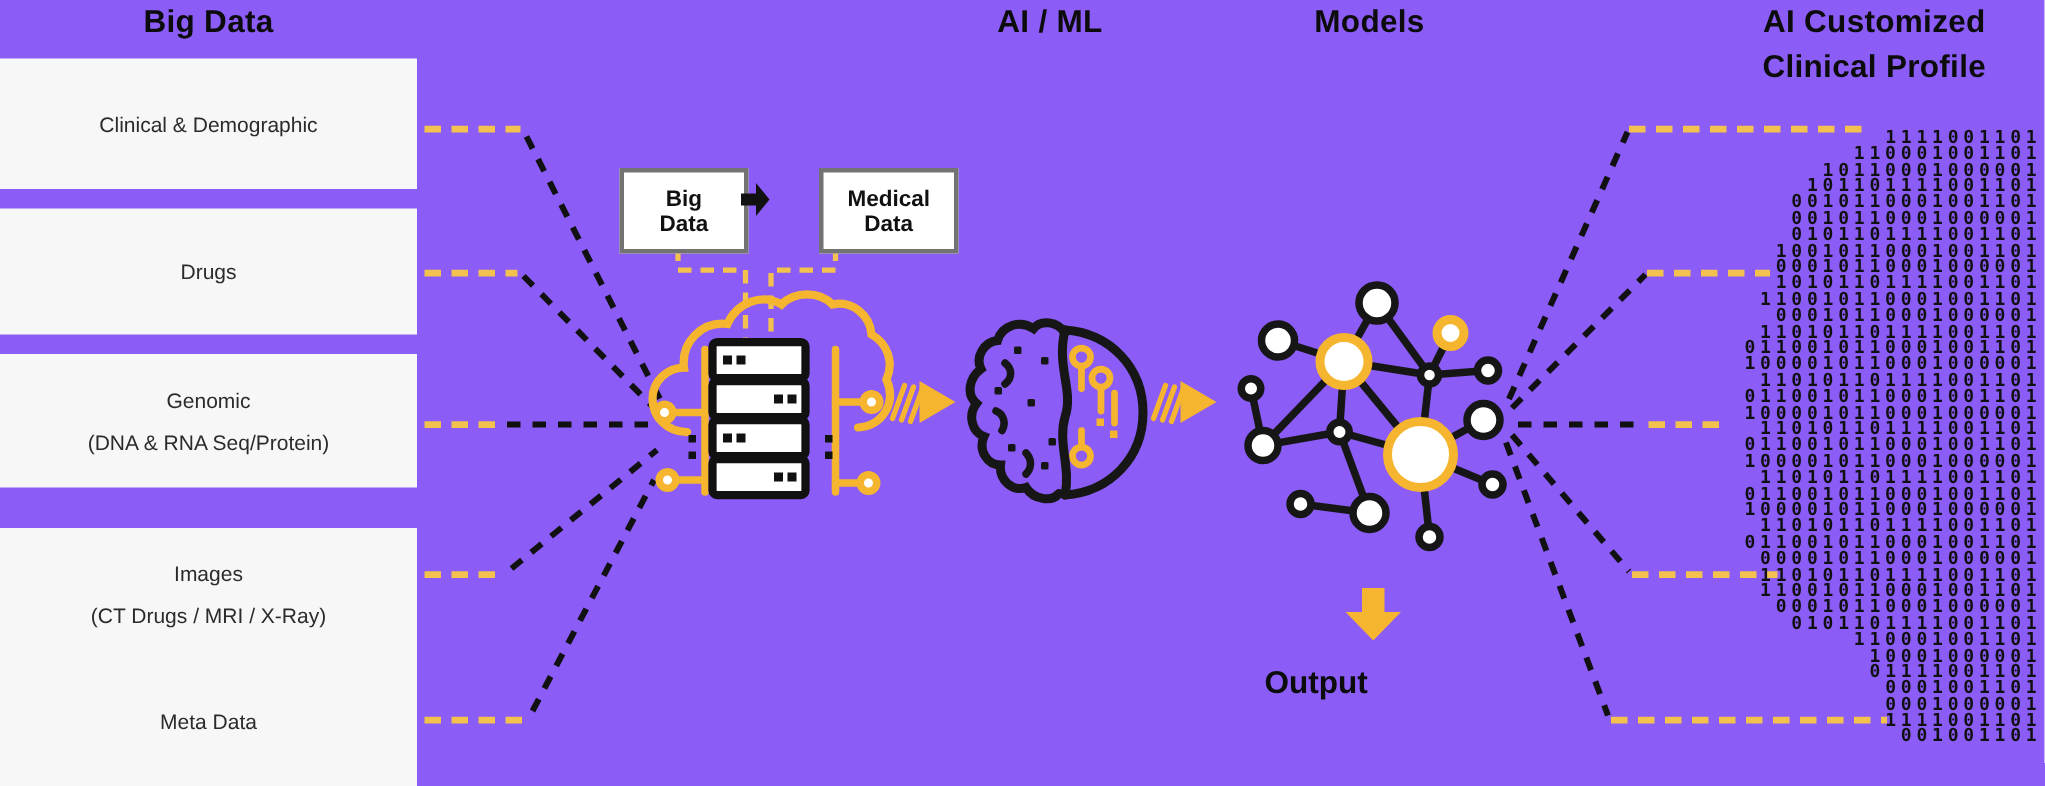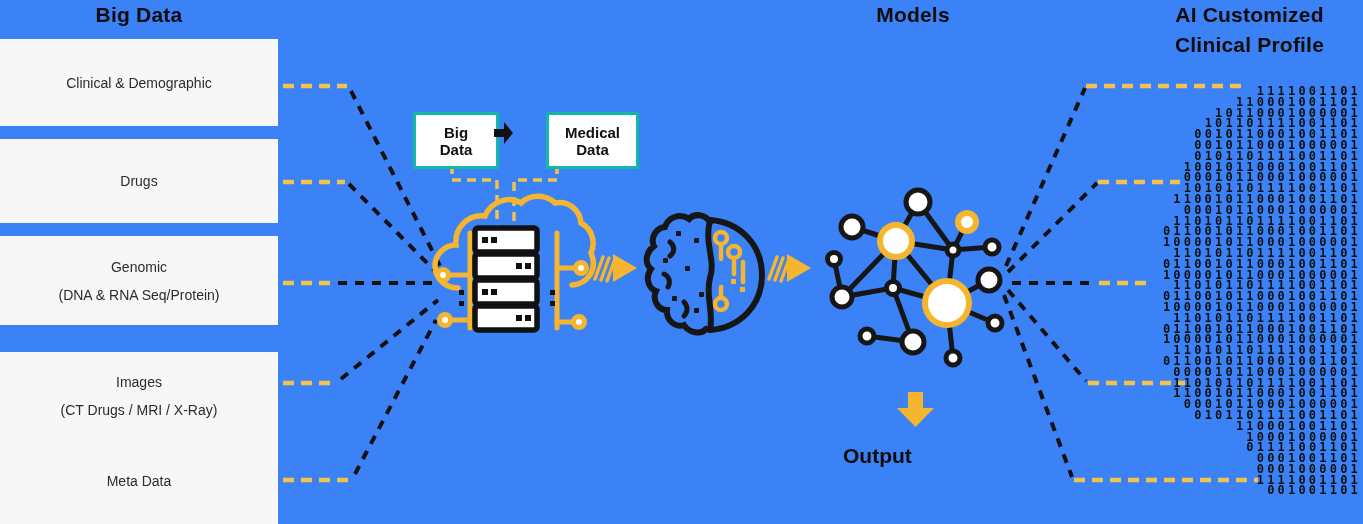--- a/index.html
+++ b/index.html
@@ -1,41 +1,42 @@
 <!DOCTYPE html>
 <html><head>
 <meta charset="utf-8">
 <style>
   html,body{margin:0;padding:0;background:#ffffff;}
-  .canvas{position:relative;width:1363px;height:524px;background:#3b82f6;overflow:hidden;
+  .canvas{position:relative;width:1363px;height:524px;background:#8b5cf6;overflow:hidden;
           font-family:"Liberation Sans",sans-serif;color:#111;}
   .hdr{position:absolute;top:0;text-align:center;font-weight:800;font-size:21px;
        line-height:30px;color:#0c0c0c;letter-spacing:.2px;}
   .item{position:absolute;left:0;width:278px;background:#f7f7f7;display:flex;
         flex-direction:column;align-items:center;justify-content:center;gap:14px;
         font-size:14px;color:#2b2b2b;}
   .item span:empty{display:none;}
-  .mini-box{position:absolute;border:3px solid #14b8a6;background:#fff;display:flex;
+  .mini-box{position:absolute;border:3px solid #737373;background:#fff;display:flex;
             flex-direction:column;align-items:center;justify-content:center;
             font-weight:800;font-size:15px;line-height:17px;color:#111;}
   .abs{position:absolute;}
   .binary{position:absolute;left:1128px;top:86px;width:230px;text-align:right;}
   .binary div{font-family:"DejaVu Sans Mono",monospace;font-weight:bold;font-size:12px;
               line-height:10.8px;letter-spacing:3.2px;margin-right:-3px;color:#101010;
               white-space:nowrap;}
   .out-label{position:absolute;left:843px;top:444px;width:145px;text-align:left;
              font-weight:800;font-size:21px;color:#0c0c0c;}
   svg{display:block;}
 </style>
 </head>
 <body>
 
 <div class="canvas">
 
   <div class="hdr" style="left:0;width:278px;">Big Data</div>
+  <div class="hdr" style="left:630px;width:140px;">AI / ML</div>
   <div class="hdr" style="left:843px;width:140px;">Models</div>
   <div class="hdr" style="left:1136px;width:227px;">
     <div>AI Customized</div>
     <div>Clinical Profile</div>
   </div>
 
   <div class="item" style="top:39px;height:87px;">
     <span>Clinical &amp; Demographic</span>
 
   </div>

